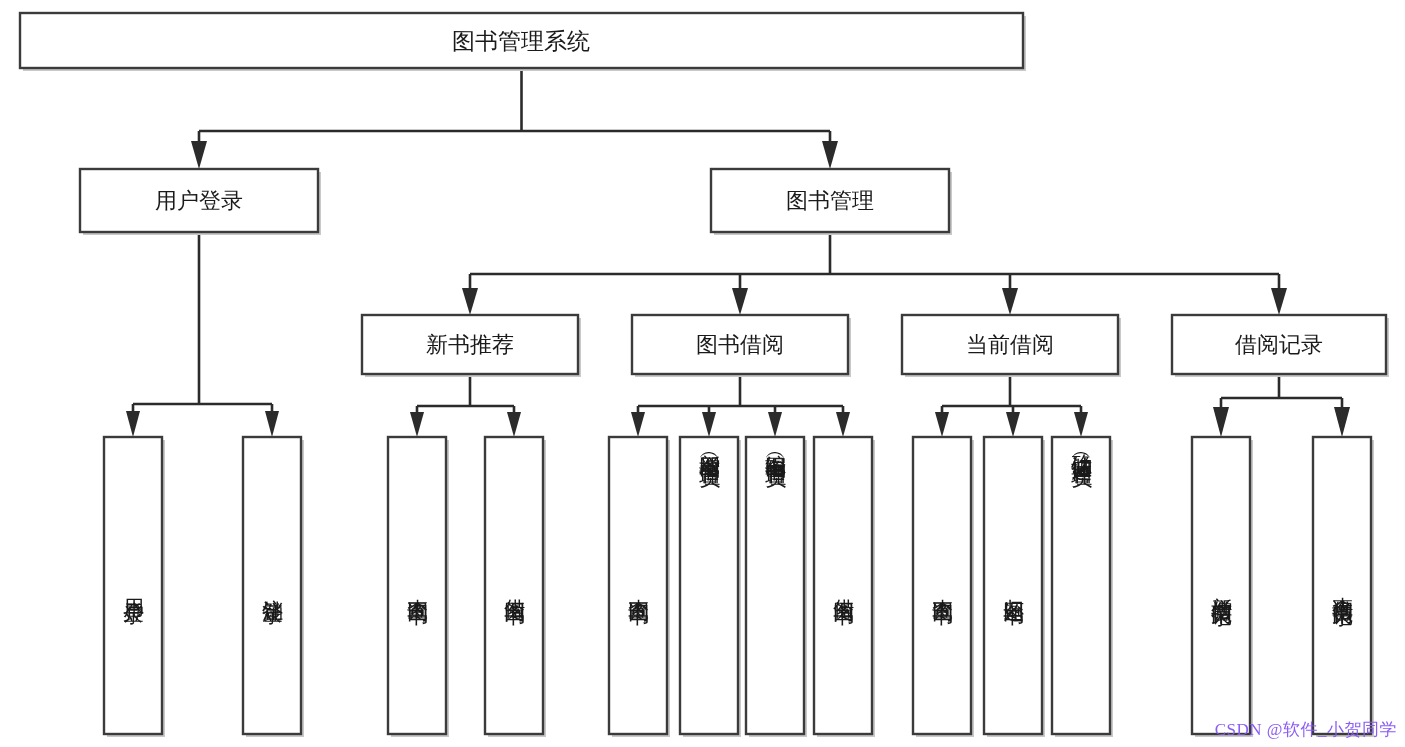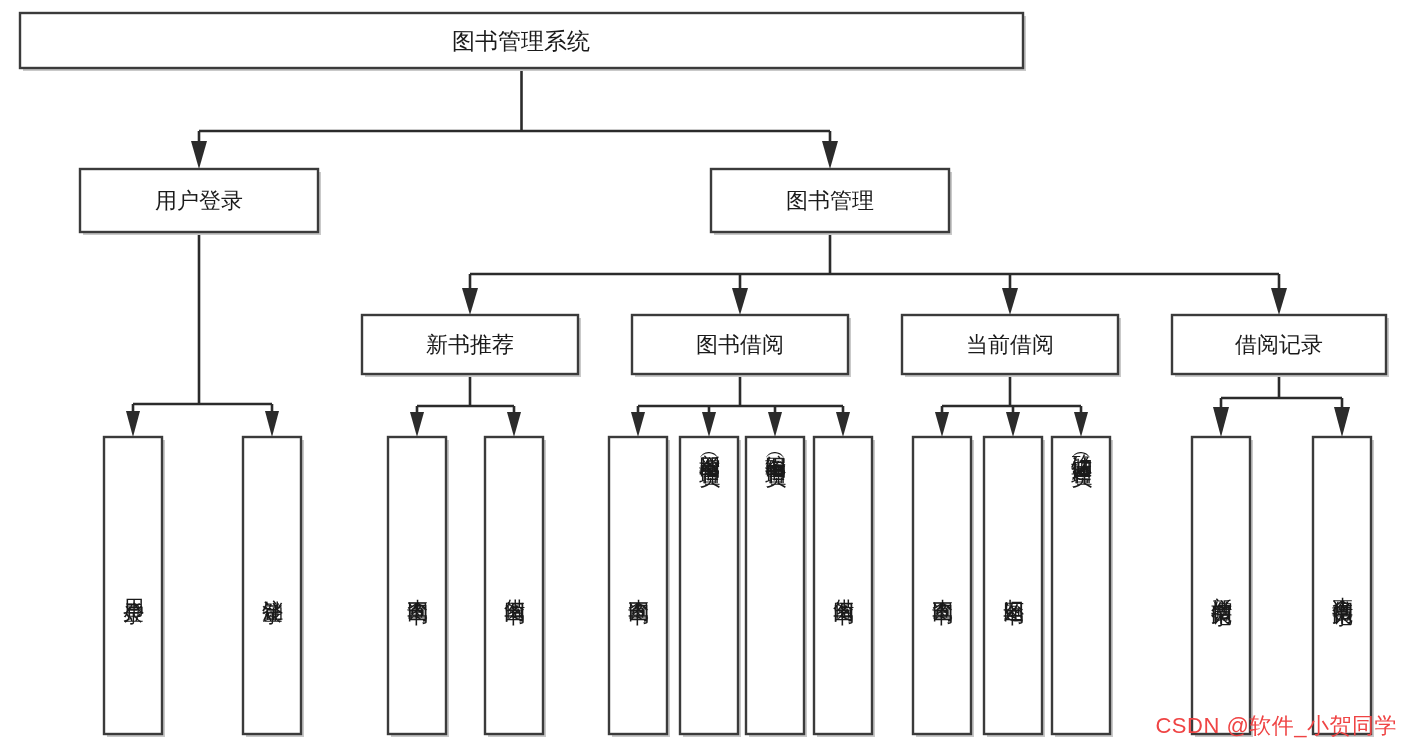--- a/index.html
+++ b/index.html
@@ -74,23 +74,23 @@
     font-size: 21px;
     line-height: 1.12;
     letter-spacing: 2px;
     color: #1a1a1a;
     white-space: nowrap;
   }
   .watermark {
     position: absolute;
     right: 8px;
     bottom: 4px;
-    font-family: Liberation Sans, sans-serif;
-    font-size: 22px;
-    color: #ef4444;
+    font-family: Liberation Serif, serif;
+    font-size: 17px;
+    color: #8b5cf6;
     letter-spacing: 0.5px;
     white-space: nowrap;
   }
 </style>
 </head>
 <body>
 
 <div id="diagram-root">
 
   <svg id="tree-svg" viewBox="0 0 1405 747">

